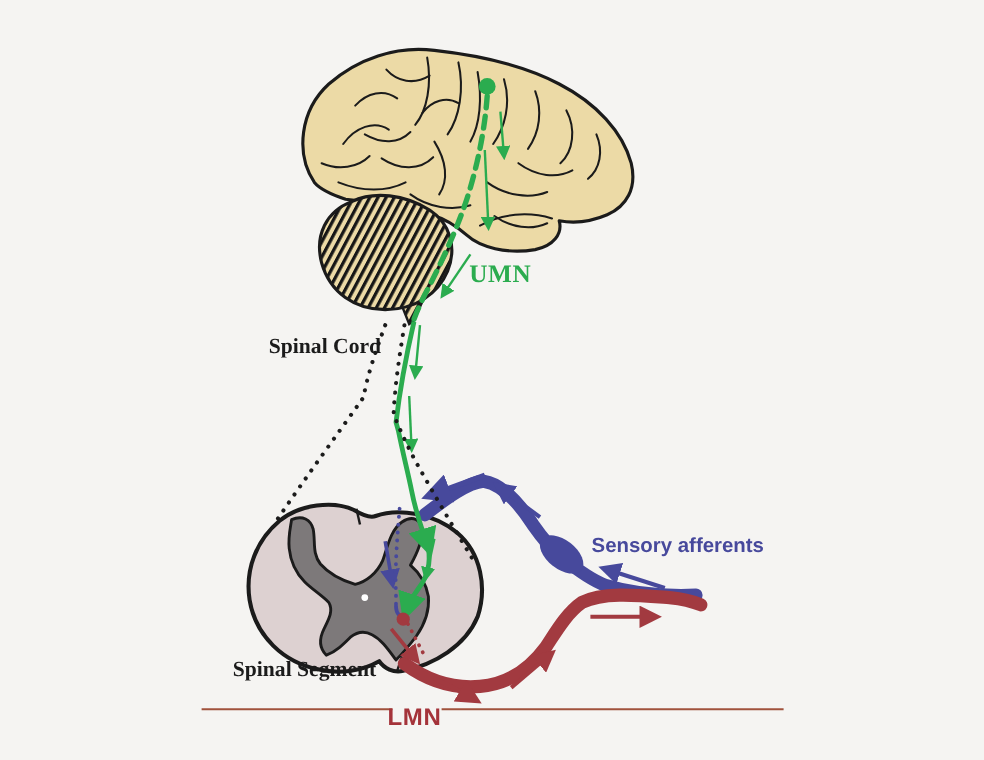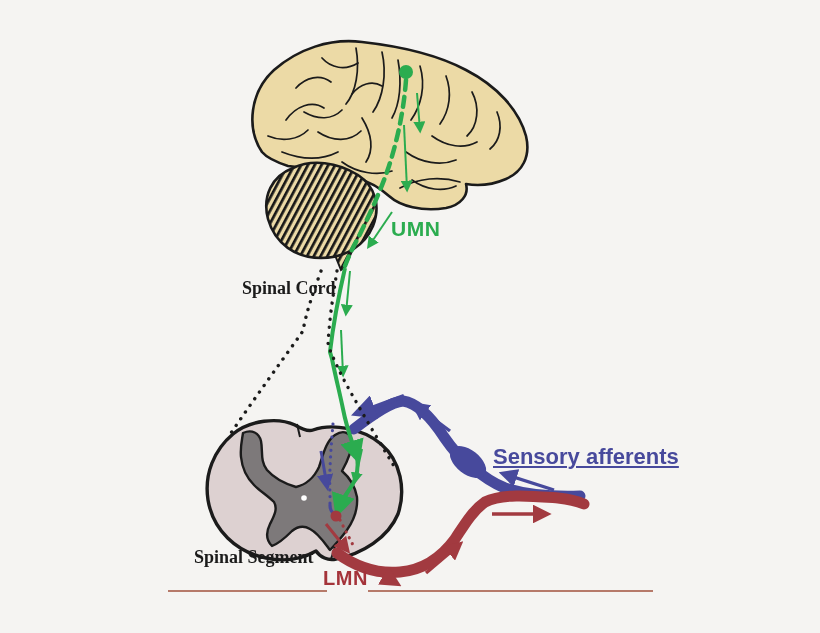--- a/index.html
+++ b/index.html
@@ -10,21 +10,21 @@
   }
   html,body{margin:0;padding:0;background:var(--background);}
   .canvas{position:relative;width:820px;height:633px;background:var(--background);overflow:hidden;
           font-family:"Liberation Sans", sans-serif;}
   .canvas svg{position:absolute;left:0;top:0;}
   .lbl{position:absolute;white-space:nowrap;line-height:1;}
   .serifLbl{font-family:"Liberation Serif", serif;font-weight:700;font-size:18px;color:var(--ink);}
   .sansLbl{font-family:"Liberation Sans", sans-serif;font-weight:700;}
   .umnLbl{font-size:21px;color:var(--umn-green);letter-spacing:.5px;}
   .lmnLbl{font-size:20px;color:var(--lmn-red);letter-spacing:.5px;}
-  .sensLbl{font-size:22px;color:var(--sensory-blue);text-decoration:underline;}
+  .sensLbl{font-size:17px;color:var(--sensory-blue);}
   .motLbl{font-size:17px;color:var(--motor-red);}
   
   .nf{fill:none;}
   .ink{stroke:var(--ink);}
   .brainF{fill:var(--brain-fill);}
   .grn{stroke:var(--umn-green);} .grnF{fill:var(--umn-green);}
   .blu{stroke:var(--sensory-blue);} .bluF{fill:var(--sensory-blue);}
   .red{stroke:var(--motor-red);} .redF{fill:var(--motor-red);}
   .segF{fill:var(--segment-fill);}
   .gmF{fill:var(--gray-matter);}
@@ -141,18 +141,18 @@
       <path d="M321,271 C313,293 306,313 303,331 C281,362 254,399 231,433"></path>
       <path d="M337,271 C333,296 329,321 328,345 C335,363 344,381 354,398 C368,423 383,448 397,471"></path>
     </g>
 
     <g class="nf ul" stroke-width="1.6">
       <path d="M168,591 L327,591"></path>
       <path d="M368,591 L653,591"></path>
     </g>
   </svg>
 
-  <div class="lbl sansLbl umnLbl" style="left:391px;top:218px;">UMN</div>
-  <div class="lbl serifLbl" style="left:242px;top:279px;">Spinal Cord</div>
+  <div class="lbl sansLbl umnLbl" style="left:391px;top:218px;font-family:Liberation Serif, serif;">UMN</div>
+  <div class="lbl serifLbl" style="left:224px;top:279px;">Spinal Cord</div>
   <div class="lbl sansLbl sensLbl" style="left:493px;top:446px;">Sensory afferents</div>
   <div class="lbl serifLbl" style="left:194px;top:548px;">Spinal Segment</div>
-  <div class="lbl sansLbl lmnLbl" style="left:323px;top:568px;">LMN</div>
+  <div class="lbl sansLbl lmnLbl" style="left:323px;top:588px;">LMN</div>
 </div>
 
 </body></html>

